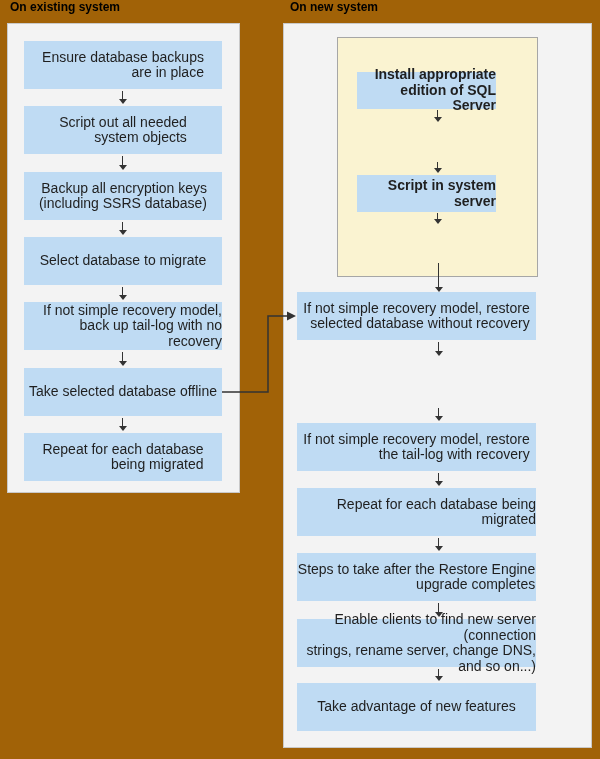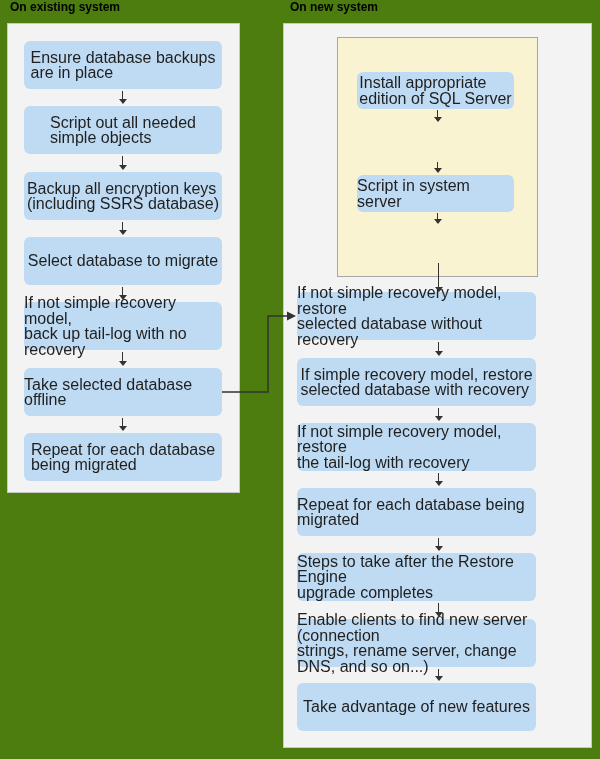--- a/index.html
+++ b/index.html
@@ -1,20 +1,20 @@
 <!DOCTYPE html>
 <html><head>
 <meta charset="utf-8">
 <style>
   html, body { margin: 0; padding: 0; background: #ffffff; }
   #stage {
     position: relative;
     width: 600px;
     height: 759px;
-    background: #4d7c0f;
+    background: #a16207;
     font-family: "Liberation Sans", "DejaVu Sans", sans-serif;
     overflow: hidden;
   }
   .col-title {
     position: absolute;
     top: 0px;
     font-size: 12px;
     font-weight: 700;
     color: #000000;
     white-space: nowrap;
@@ -28,41 +28,40 @@
   }
   #panel-existing { left: 7px;  width: 233px; height: 470px; }
   #panel-new      { left: 283px; width: 309px; height: 725px; }
 
   .step {
     position: absolute;
     background: #BFDBF3;
     display: flex;
     align-items: center;
     justify-content: center;
-    text-align: left;
+    text-align: right;
     white-space: pre-line;
-    font-size: 16px;
+    font-size: 14px;
     line-height: 15.5px;
     color: #1f1f1f;
-    border-radius: 6px;
   }
   #panel-existing .step { left: 16px; width: 198px; height: 48px; }
   .wide-step { left: 13px; width: 239px; height: 48px; }
 
   #prestage {
     position: absolute;
     left: 53px;
     top: 13px;
     width: 201px;
     height: 240px;
     background: #FAF3D1;
     border: 1px solid #A6A6A6;
     box-sizing: border-box;
   }
-  #prestage .step { left: 19px; width: 157px; height: 37px; }
+  #prestage .step { left: 19px; width: 139px; height: 37px; font-weight: bold; }
   #prestage-title {
     position: absolute;
     top: 7px;
     left: 0;
     right: 0;
     text-align: center;
     font-size: 12.5px;
     font-weight: 700;
     font-style: italic;
     color: #0d0d0d;
@@ -102,21 +101,21 @@
   <div class="col-title" style="left:290px">On new system</div>
 
   <div class="panel" id="panel-existing">
     <div class="step" style="top:17px">Ensure database backups
 are in place</div>
     <div class="v-arrow" style="left:110px; top:67px;  height:13px">
         <i class="shaft"></i>
         <i class="head"></i>
       </div>
     <div class="step" style="top:82px">Script out all needed
-simple objects</div>
+system objects</div>
     <div class="v-arrow" style="left:110px; top:132px; height:14px">
         <i class="shaft"></i>
         <i class="head"></i>
       </div>
     <div class="step" style="top:148px">Backup all encryption keys
 (including SSRS database)</div>
     <div class="v-arrow" style="left:110px; top:198px; height:13px">
         <i class="shaft"></i>
         <i class="head"></i>
       </div>
@@ -164,22 +163,20 @@
         <i class="shaft"></i>
         <i class="head"></i>
       </div>
 
     <div class="step wide-step" style="top:268px">If not simple recovery model, restore
 selected database without recovery</div>
     <div class="v-arrow" style="left:150px; top:318px; height:14px">
         <i class="shaft"></i>
         <i class="head"></i>
       </div>
-    <div class="step wide-step" style="top:334px">If simple recovery model, restore
-selected database with recovery</div>
     <div class="v-arrow" style="left:150px; top:384px; height:13px">
         <i class="shaft"></i>
         <i class="head"></i>
       </div>
     <div class="step wide-step" style="top:399px">If not simple recovery model, restore
 the tail-log with recovery</div>
     <div class="v-arrow" style="left:150px; top:449px; height:13px">
         <i class="shaft"></i>
         <i class="head"></i>
       </div>

